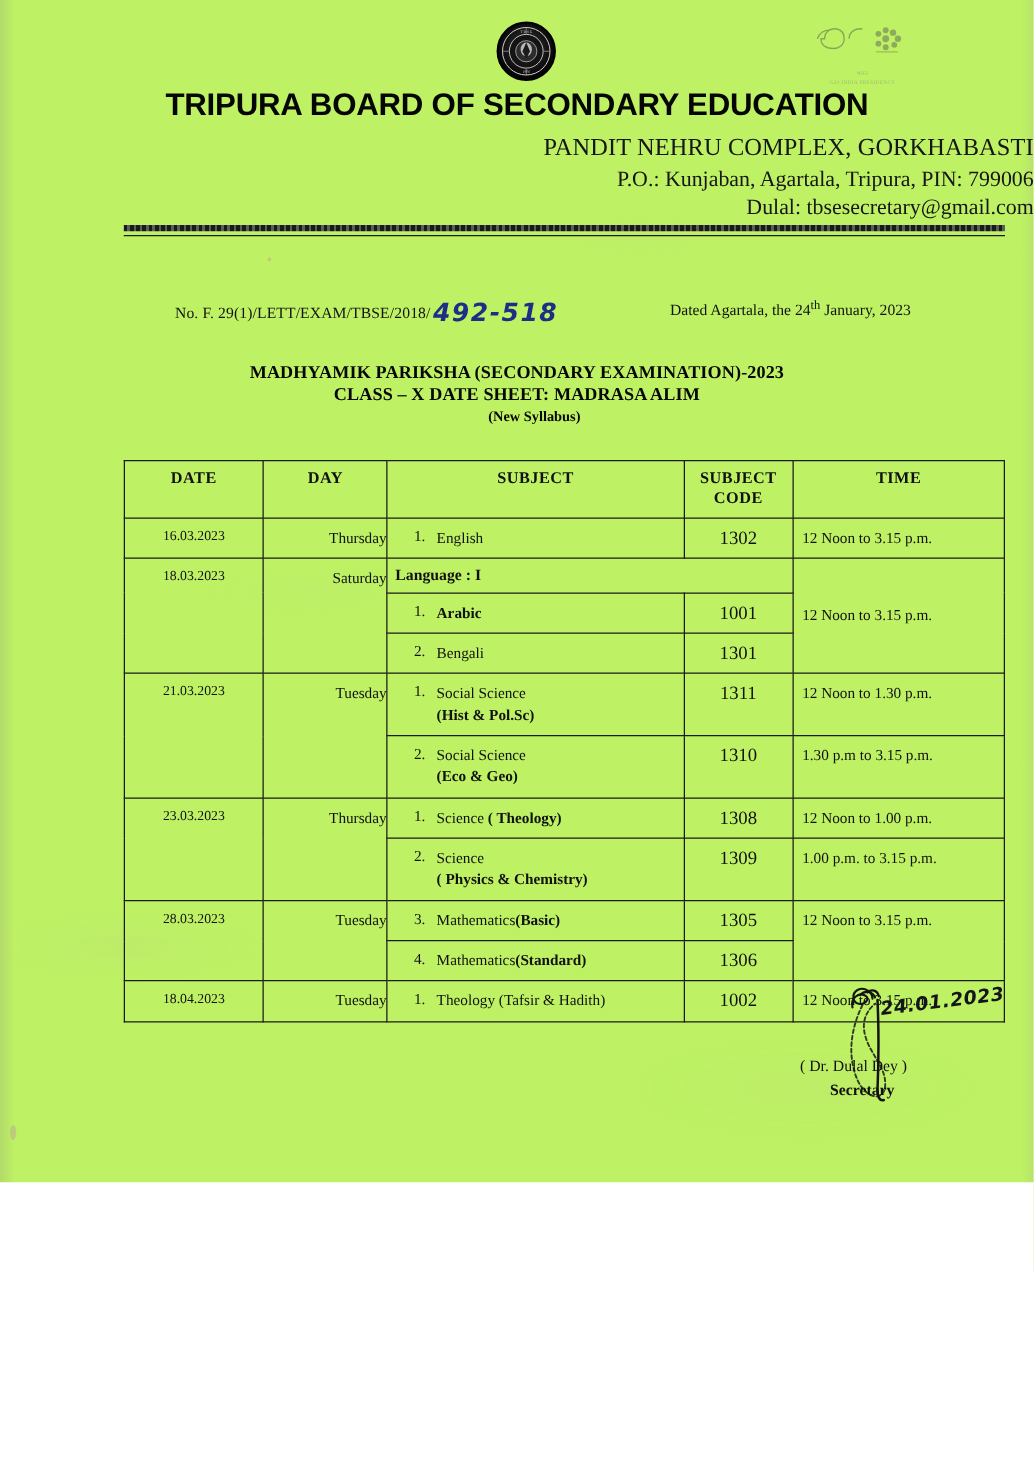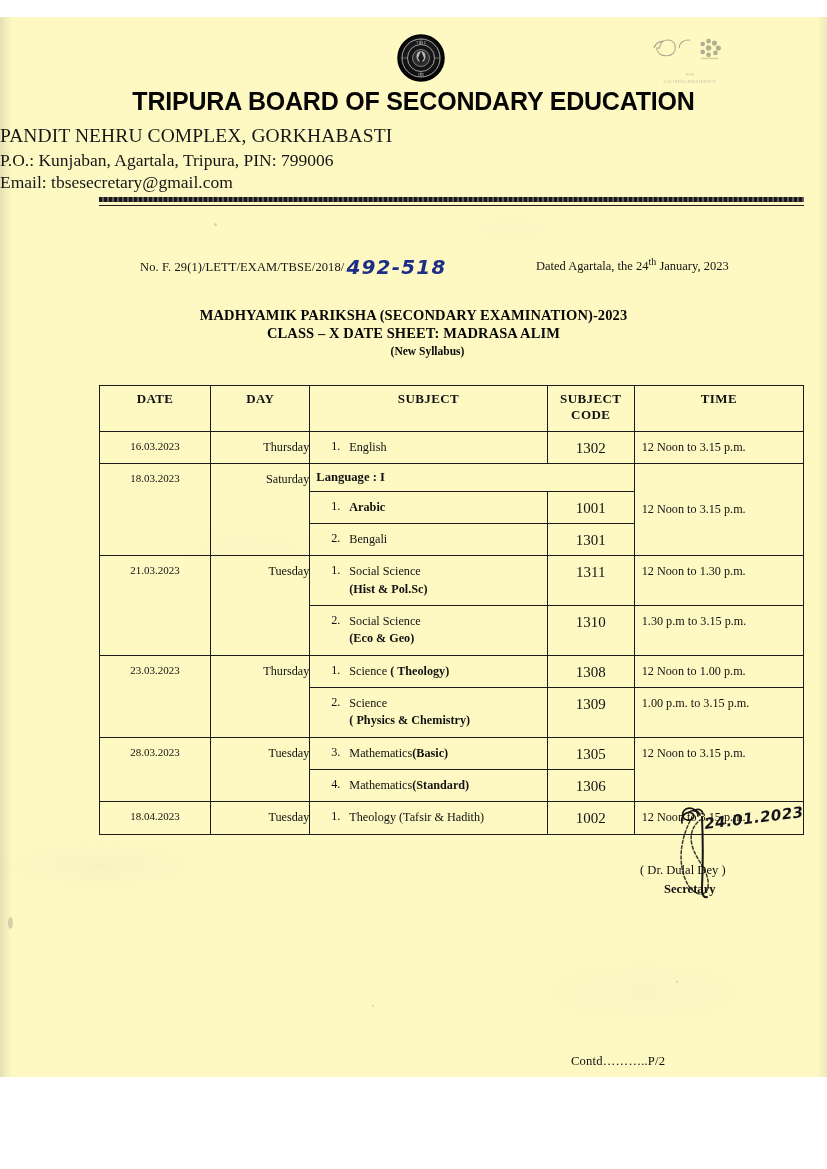--- a/index.html
+++ b/index.html
@@ -4,23 +4,23 @@
 <title>TBSE Date Sheet</title>
 <style>
   html, body {
     margin: 0;
     padding: 0;
     background: #ffffff;
   }
   #page {
     position: relative;
     width: 827px;
-    height: 1060px;
-    margin: 17px auto;
-    background: #fef9c3;
+    height: 946px;
+    margin: 0 auto;
+    background: #bef264;
     overflow: hidden;
     font-family: "Liberation Serif", "DejaVu Serif", serif;
     color: #101010;
   }
 
   
   .scan-noise {
     position: absolute;
     inset: 0;
     pointer-events: none;
@@ -84,21 +84,21 @@
     text-align: center;
     font-family: "Liberation Sans", "DejaVu Sans", sans-serif;
     font-weight: bold;
     font-size: 25px;
     letter-spacing: -0.2px;
     color: #060606;
   }
   .addr {
     position: absolute;
     left: 0; right: 0;
-    text-align: left;
+    text-align: right;
     color: #161616;
   }
   .addr1 { top: 108px; font-size: 19.5px; letter-spacing: .1px; }
   .addr2 { top: 133px; font-size: 17.5px; }
   .addr3 { top: 155px; font-size: 17.5px; }
 
   .rule-thick {
     position: absolute;
     left: 99px;
     width: 705px;
@@ -373,21 +373,21 @@
       </g>
       <rect x="56" y="23" width="18" height="1.4" fill="#8a6a3a" opacity=".7"></rect>
     </svg>
     <div class="g20-sub">भारत</div>
     <div class="g20-sub" style="margin-top:1px;">G20 INDIA PRESIDENCY</div>
   </div>
 
   <div class="org-name">TRIPURA BOARD OF SECONDARY EDUCATION</div>
   <div class="addr addr1">PANDIT NEHRU COMPLEX, GORKHABASTI</div>
   <div class="addr addr2">P.O.: Kunjaban, Agartala, Tripura, PIN: 799006</div>
-  <div class="addr addr3">Email: tbsesecretary@gmail.com</div>
+  <div class="addr addr3">Dulal: tbsesecretary@gmail.com</div>
 
   <div class="rule-thick" style="top:180px;"></div>
   <div class="rule-thin" style="top:188px;"></div>
 
   <div class="ref-line">
     <span>No. F. 29(1)/LETT/EXAM/TBSE/2018/</span><span class="handwrite">492-518</span>
   </div>
   <div class="dated-line">
     <span>Dated Agartala, the 24</span><sup>th</sup><span> January, 2023</span>
   </div>

